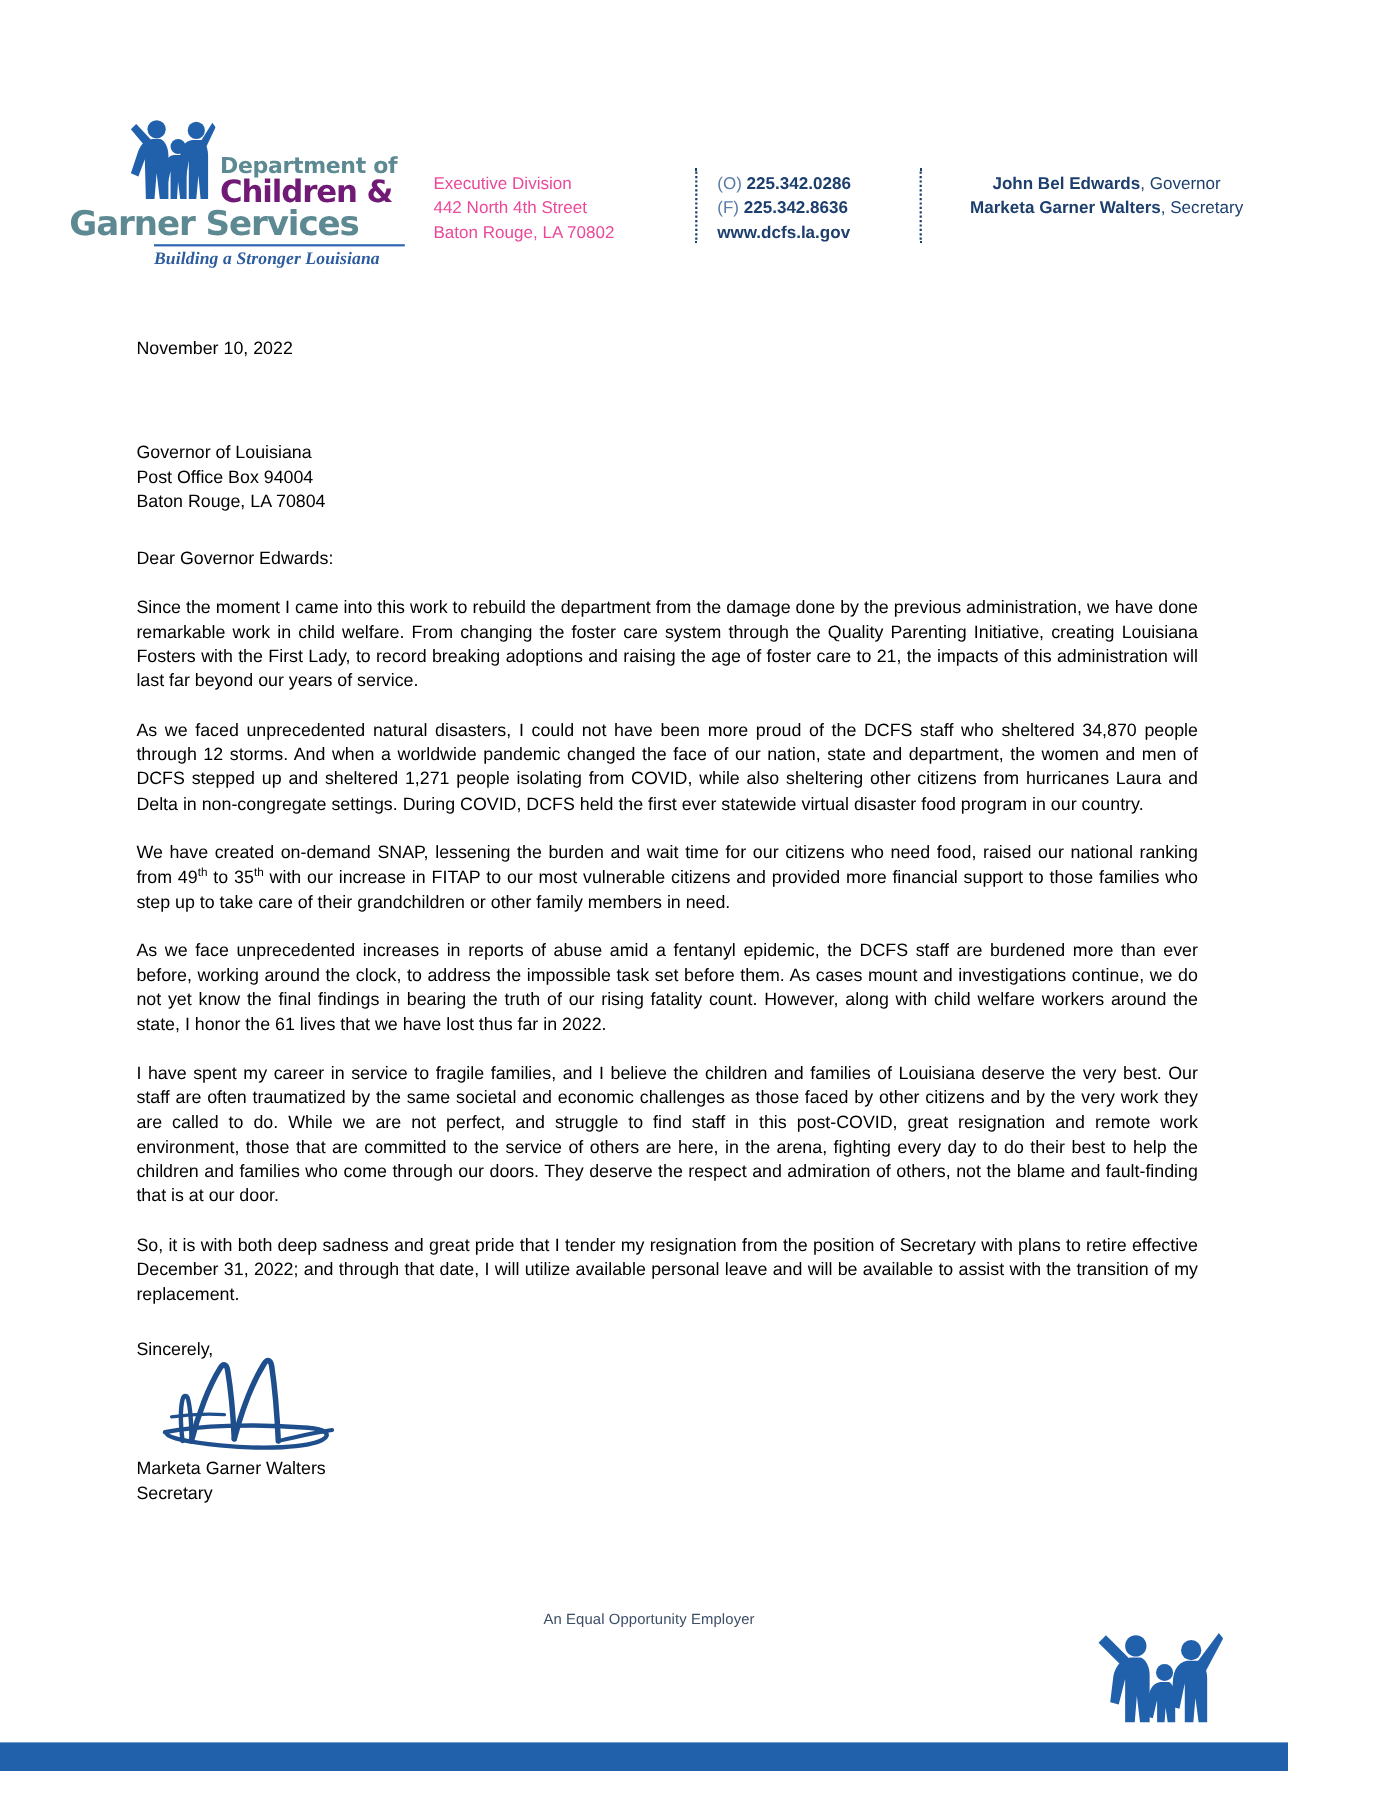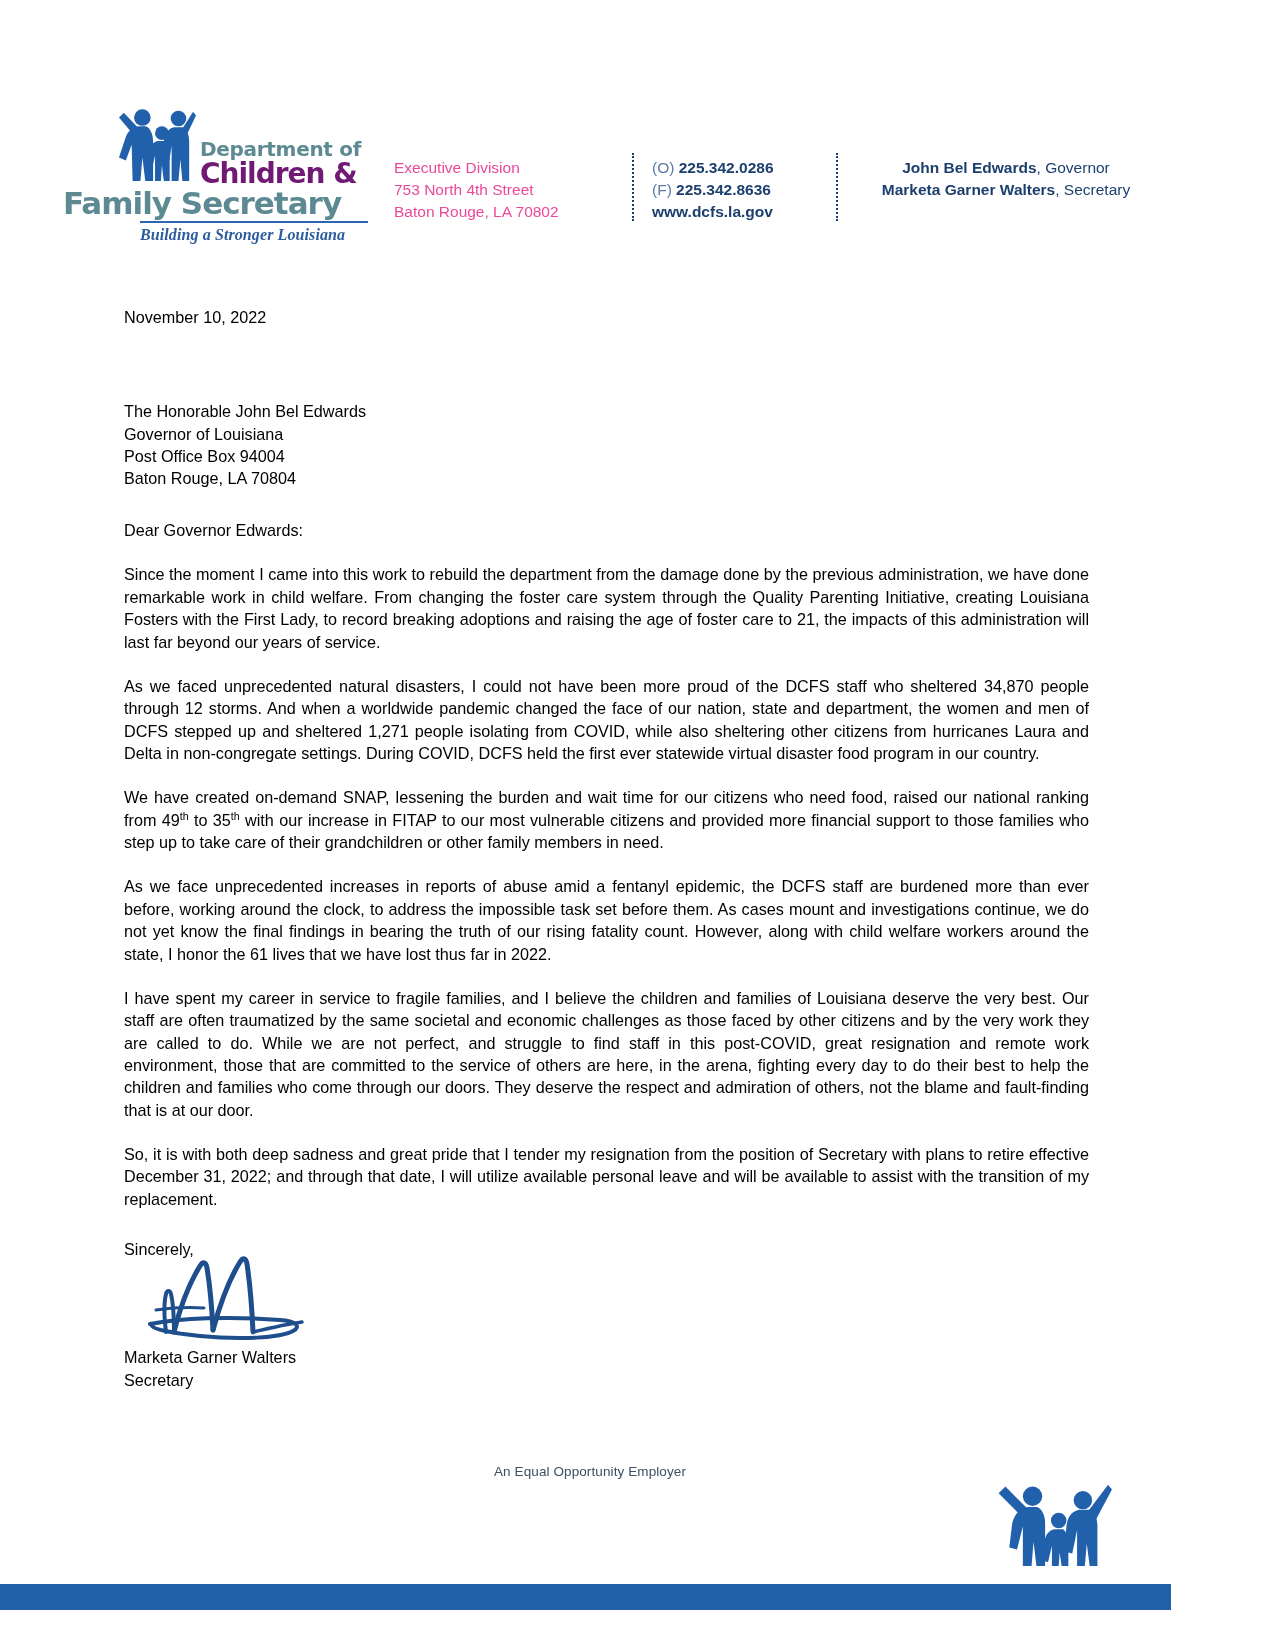--- a/index.html
+++ b/index.html
@@ -221,28 +221,28 @@
                        C73 37 69 31 66 31 Z"></path>
               <path d="M65 34 L77 15 L80 19 L70 40 Z"></path>
             </g>
           </svg>
         </div>
         <div class="logo-words">
           <span class="lw1">Department of</span>
           <span class="lw2">Children &amp;</span>
         </div>
       </div>
-      <span class="lw3">Family Secretary</span>
+      <span class="lw3">Garner Services</span>
       <div class="logo-rule"></div>
       <div class="logo-tag">Building a Stronger Louisiana</div>
     </div>
 
     <div class="lh-col lh-address">
       <div>Executive Division</div>
-      <div>753 North 4th Street</div>
+      <div>442 North 4th Street</div>
       <div>Baton Rouge, LA 70802</div>
     </div>
 
     <div class="lh-col lh-contact divider">
       <div>
         <span class="paren">(O)</span>
         <span class="num">225.342.0286</span>
       </div>
       <div>
         <span class="paren">(F)</span>
@@ -259,21 +259,20 @@
         <span class="nm">Marketa Garner Walters</span><span class="ttl">, Secretary</span>
       </div>
     </div>
   </div>
 
   <div class="letter-body">
 
     <div class="date-line">November 10, 2022</div>
 
     <div class="addr-block">
-      <div>The Honorable John Bel Edwards</div>
       <div>Governor of Louisiana</div>
       <div>Post Office Box 94004</div>
       <div>Baton Rouge, LA 70804</div>
     </div>
 
     <div class="salutation">Dear Governor Edwards:</div>
 
     <p class="para">Since the moment I came into this work to rebuild the department from the damage done by the previous administration, we have done remarkable work in child welfare. From changing the foster care system through the Quality Parenting Initiative, creating Louisiana Fosters with the First Lady, to record breaking adoptions and raising the age of foster care to 21, the impacts of this administration will last far beyond our years of service.</p>
 
     <p class="para">As we faced unprecedented natural disasters, I could not have been more proud of the DCFS staff who sheltered 34,870 people through 12 storms.  And when a worldwide pandemic changed the face of our nation, state and department, the women and men of DCFS stepped up and sheltered 1,271 people isolating from COVID, while also sheltering other citizens from hurricanes Laura and Delta in non-congregate settings. During COVID, DCFS held the first ever statewide virtual disaster food program in our country.</p>

